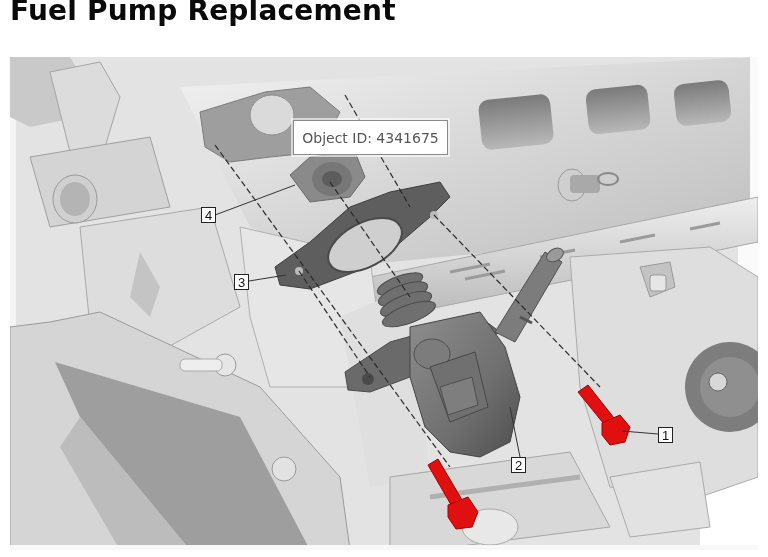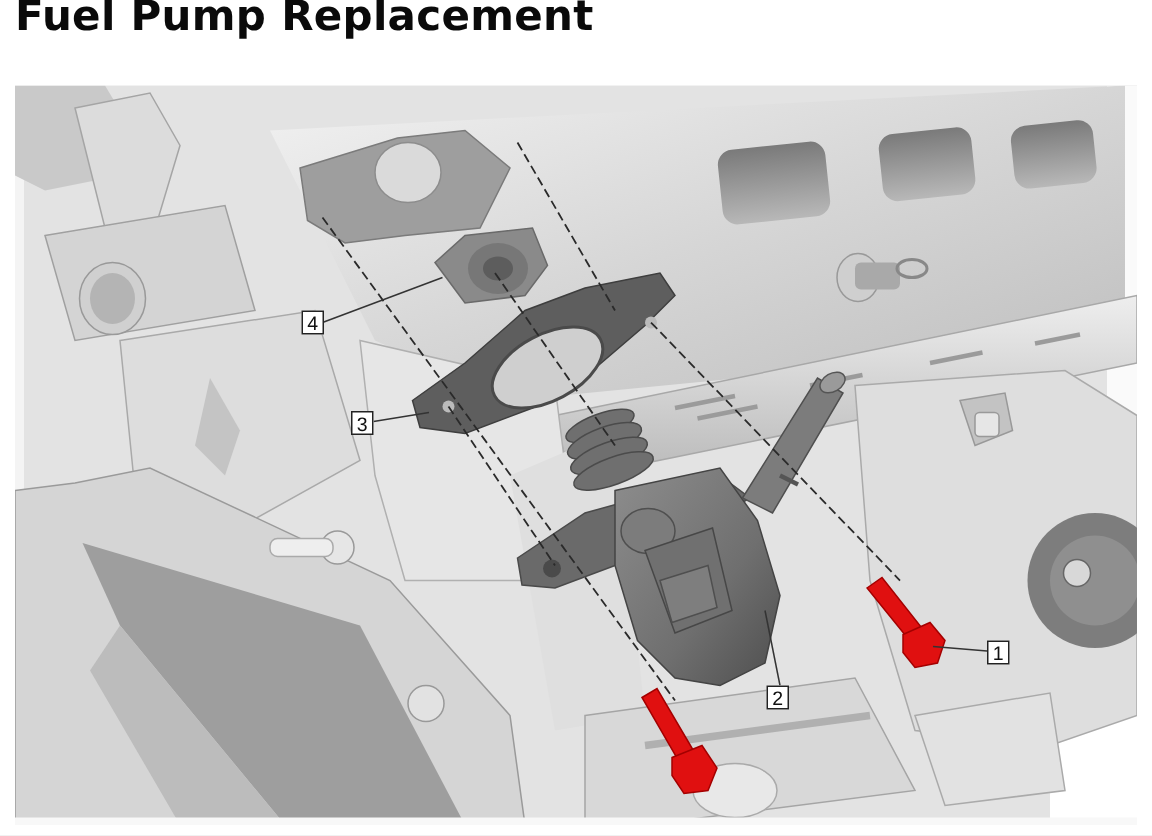--- a/index.html
+++ b/index.html
@@ -169,18 +169,19 @@
     <g stroke="#333" stroke-width="1" fill="none">
       <line x1="612" y1="374" x2="648" y2="377"></line>
       <line x1="500" y1="350" x2="510" y2="400"></line>
       <line x1="239" y1="224" x2="276" y2="218"></line>
       <line x1="205" y1="158" x2="285" y2="128"></line>
     </g>
 
     <rect x="0" y="488" width="748" height="5" fill="#f8f8f8"></rect>
   </svg>
 
+  <div class="tooltip">Object ID: 4341675</div>
 
   <div class="callout" style="left:648px; top:370px;">1</div>
   <div class="callout" style="left:501px; top:400px;">2</div>
   <div class="callout" style="left:224px; top:217px;">3</div>
   <div class="callout" style="left:191px; top:150px;">4</div>
 </div>
 
 </body></html>

